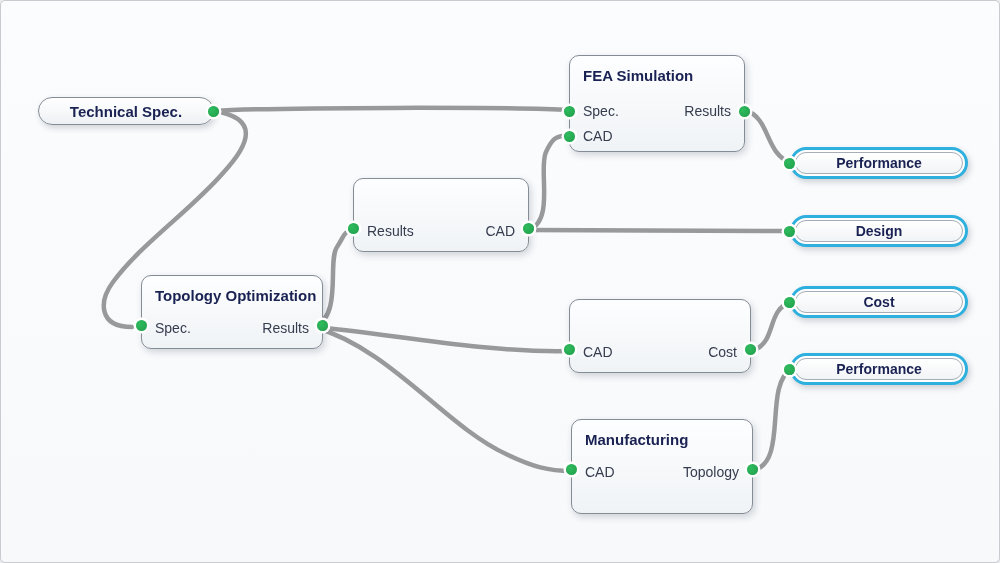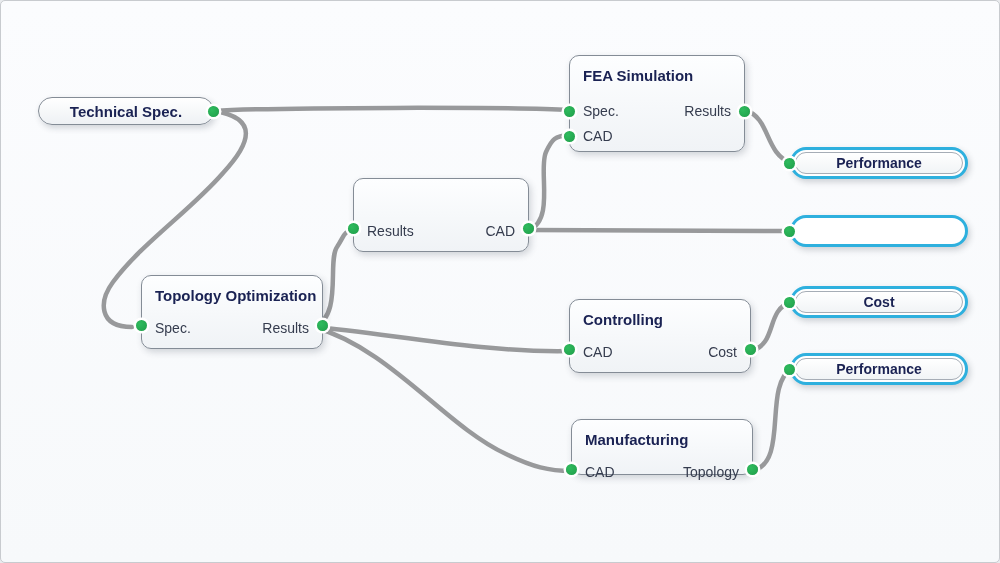--- a/index.html
+++ b/index.html
@@ -67,21 +67,21 @@
     font-size:14px;font-weight:700;color:#1a2253;
   }
   .sink .port{left:-9px}
 
   
   #n-technical_spec{left:37px;top:96px;width:176px;height:28px}
   #n-fea          {left:568px;top:54px;width:176px;height:97px}
   #n-cad_design   {left:352px;top:177px;width:176px;height:74px}
   #n-topology     {left:140px;top:274px;width:182px;height:74px}
   #n-controlling  {left:568px;top:298px;width:182px;height:74px}
-  #n-manufacturing{left:570px;top:418px;width:182px;height:56px}
+  #n-manufacturing{left:570px;top:418px;width:182px;height:95px}
   #n-performance  {left:789px;top:146px;width:178px;height:32px}
   #n-design       {left:789px;top:214px;width:178px;height:32px}
   #n-cost         {left:789px;top:285px;width:178px;height:32px}
   #n-feasibility  {left:789px;top:352px;width:178px;height:32px}
 </style>
 </head>
 <body>
 
 <div class="canvas">
 
@@ -130,21 +130,20 @@
     <div class="title">Topology Optimization</div>
     <div class="prow r-single">
       <span>Spec.</span>
       <span>Results</span>
     </div>
     <span class="port in py1"></span>
     <span class="port out py1"></span>
   </div>
 
   <div class="proc" id="n-controlling">
-    <div class="title">Controlling</div>
     <div class="prow r-single">
       <span>CAD</span>
       <span>Cost</span>
     </div>
     <span class="port in py1"></span>
     <span class="port out py1"></span>
   </div>
 
   <div class="proc" id="n-manufacturing">
     <div class="title">Manufacturing</div>
@@ -157,20 +156,23 @@
   </div>
 
   <div class="sink" id="n-performance">
     <div class="sink-inner">
         <span>Performance</span>
       </div>
     <span class="port in pmid"></span>
   </div>
 
   <div class="sink" id="n-design">
+    <div class="sink-inner">
+        <span>Design</span>
+      </div>
     <span class="port in pmid"></span>
   </div>
 
   <div class="sink" id="n-cost">
     <div class="sink-inner">
         <span>Cost</span>
       </div>
     <span class="port in pmid"></span>
   </div>
 

